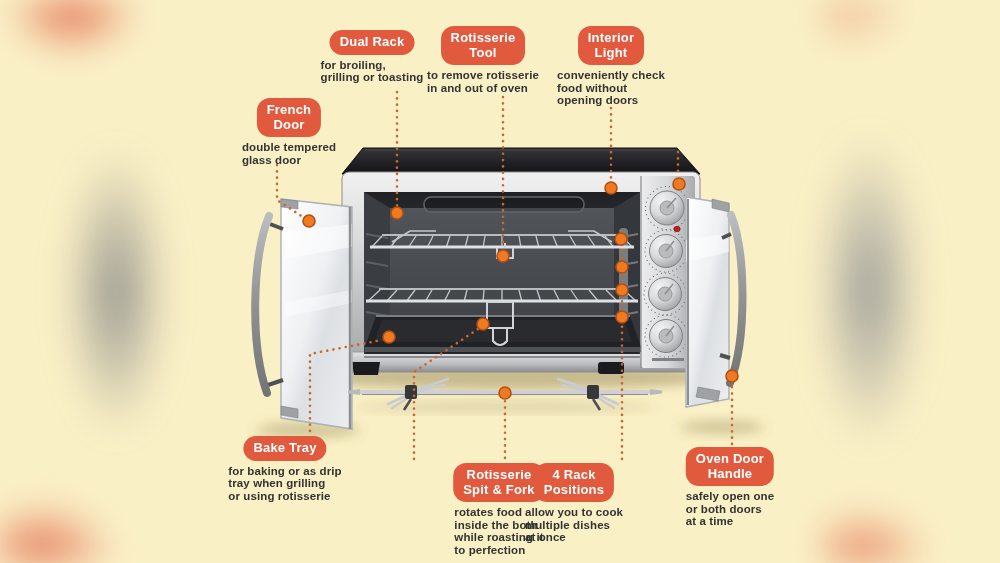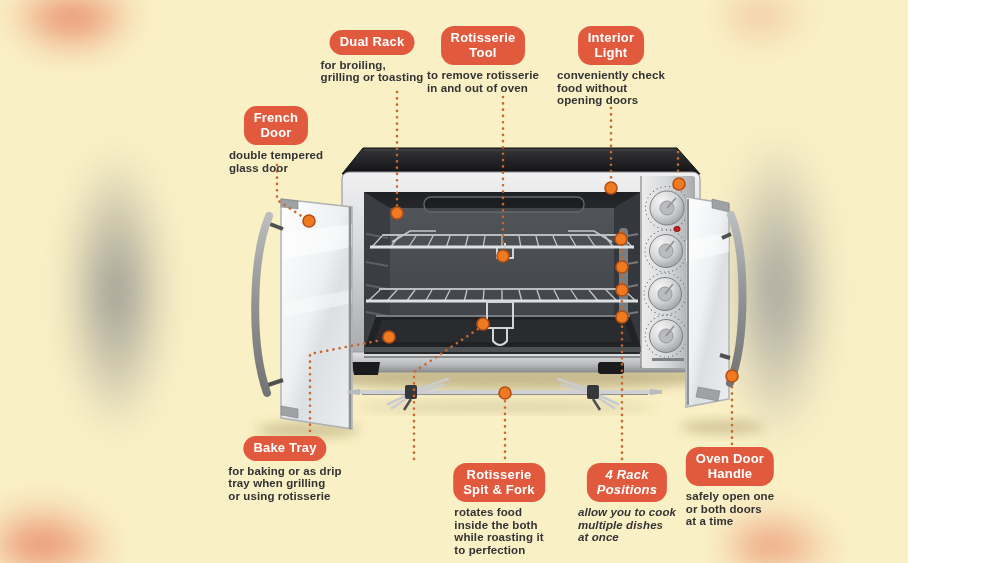--- a/index.html
+++ b/index.html
@@ -1,21 +1,21 @@
 <!DOCTYPE html>
 <html style="--bg: #faf0c6; --accent: #e15a3e; --pill-text: #ffffff; --text: #333333; --leader: #c9672d; --dot-fill: #ef7a22; --dot-ring: #b44f14;"><head>
 <meta charset="utf-8">
 <style>
   :root{
     --bg:#faf0c6; --accent:#e15a3e; --pill-text:#ffffff; --text:#333333;
     --leader:#c9672d; --dot-fill:#ef7a22; --dot-ring:#b44f14;
   }
   html,body{margin:0;padding:0;}
   .canvas{
-    position:relative; width:908px; height:563px; overflow:hidden;
+    position:relative; width:1000px; height:563px; overflow:hidden;
     background:var(--bg);
     font-family:"Liberation Sans", sans-serif;
   }
   .bg-blur{position:absolute;top:0;height:563px;width:185px;filter:blur(16px);pointer-events:none;}
   .bg-blur.left{left:-6px;background:
     radial-gradient(95px 75px at 78px 4px, rgba(224,92,64,.95), rgba(224,92,64,0) 72%),
     radial-gradient(105px 85px at 48px 560px, rgba(224,92,64,.9), rgba(224,92,64,0) 72%),
     radial-gradient(72px 195px at 122px 292px, rgba(135,135,135,.85), rgba(135,135,135,0) 74%);}
   .bg-blur.right{right:-6px;background:
     radial-gradient(80px 60px at 28px 6px, rgba(224,120,90,.45), rgba(224,120,90,0) 72%),
@@ -262,41 +262,41 @@
     <div class="desc">to remove rotisserie
 in and out of oven</div>
   </div>
   <div class="callout" style="left:611px;top:26px;">
     <div class="pill">Interior
 Light</div>
     <div class="desc">conveniently check
 food without
 opening doors</div>
   </div>
-  <div class="callout" style="left:276px;top:98px;margin-top:8px;">
+  <div class="callout" style="left:289px;top:98px;">
     <div class="pill">French
 Door</div>
     <div class="desc">double tempered
 glass door</div>
   </div>
   <div class="callout" style="left:285px;top:436px;">
     <div class="pill">Bake Tray</div>
     <div class="desc">for baking or as drip
 tray when grilling
 or using rotisserie</div>
   </div>
   <div class="callout" style="left:499px;top:463px;">
     <div class="pill">Rotisserie
 Spit &amp; Fork</div>
     <div class="desc">rotates food
 inside the both
 while roasting it
 to perfection</div>
   </div>
-  <div class="callout" style="left:627px;top:463px;font-style:italic;">
+  <div class="callout" style="left:574px;top:463px;">
     <div class="pill">4 Rack
 Positions</div>
     <div class="desc">allow you to cook
 multiple dishes
 at once</div>
   </div>
   <div class="callout" style="left:718px;top:447px;margin-left:12px;">
     <div class="pill">Oven Door
 Handle</div>
     <div class="desc">safely open one

